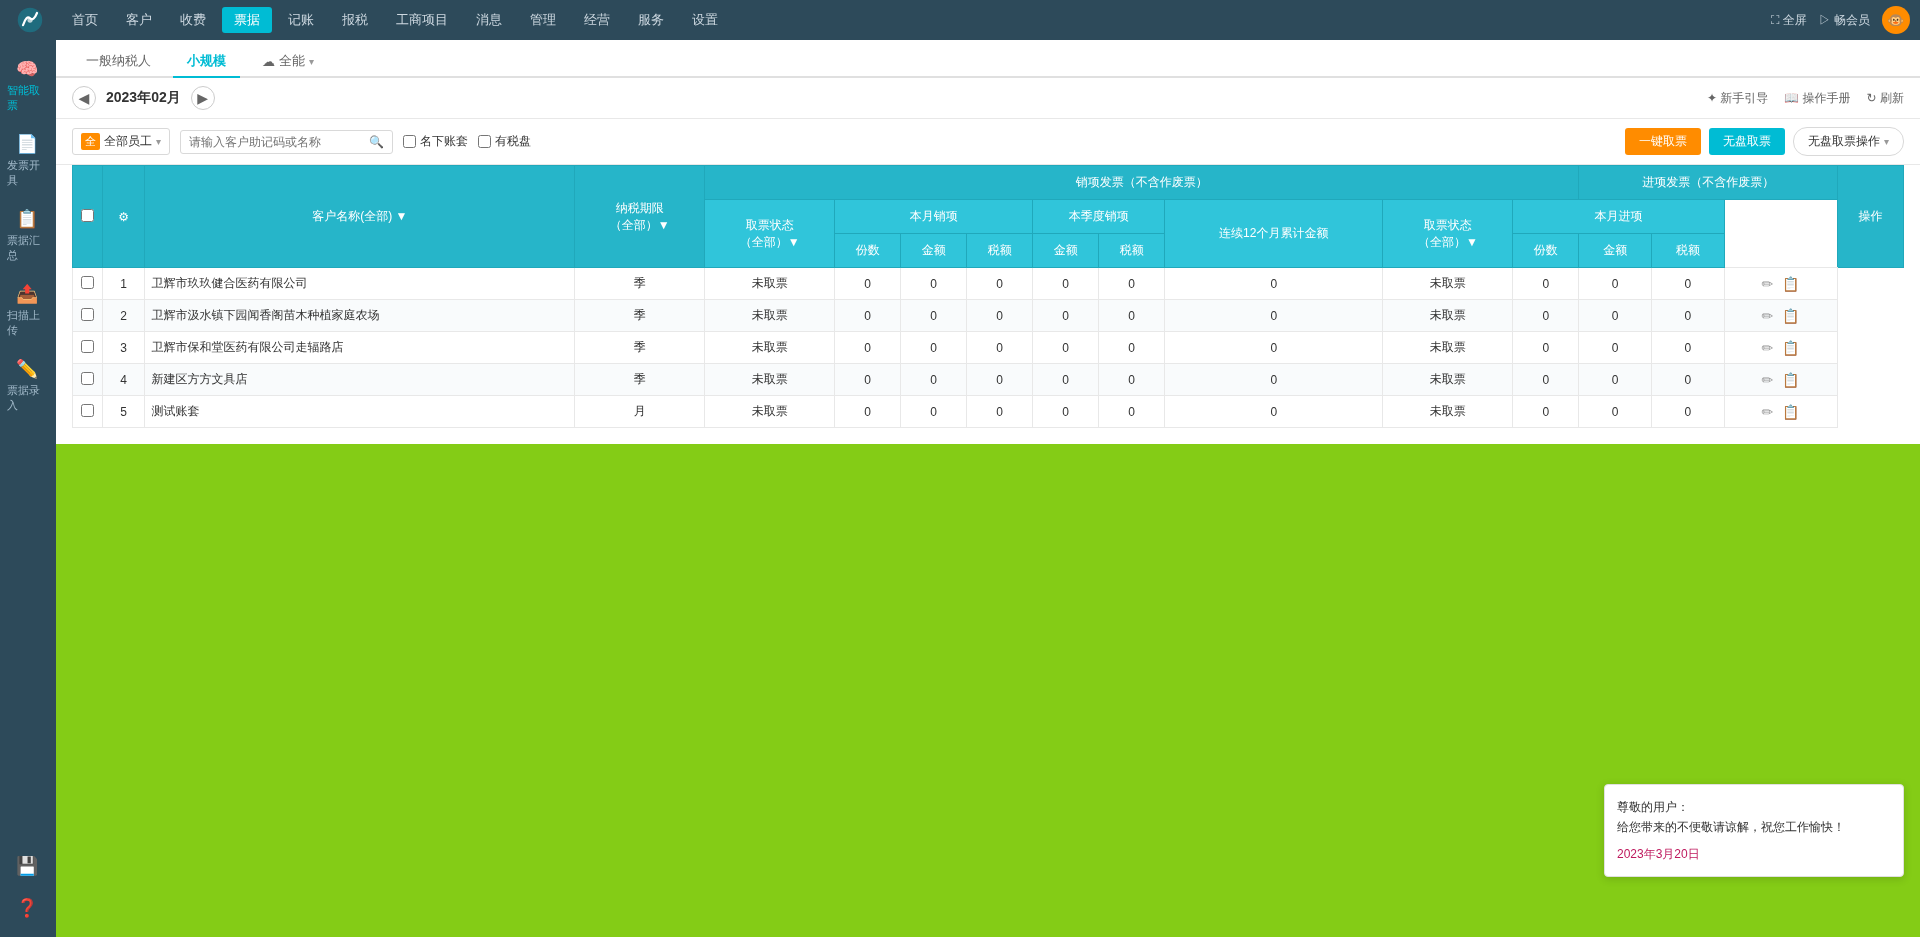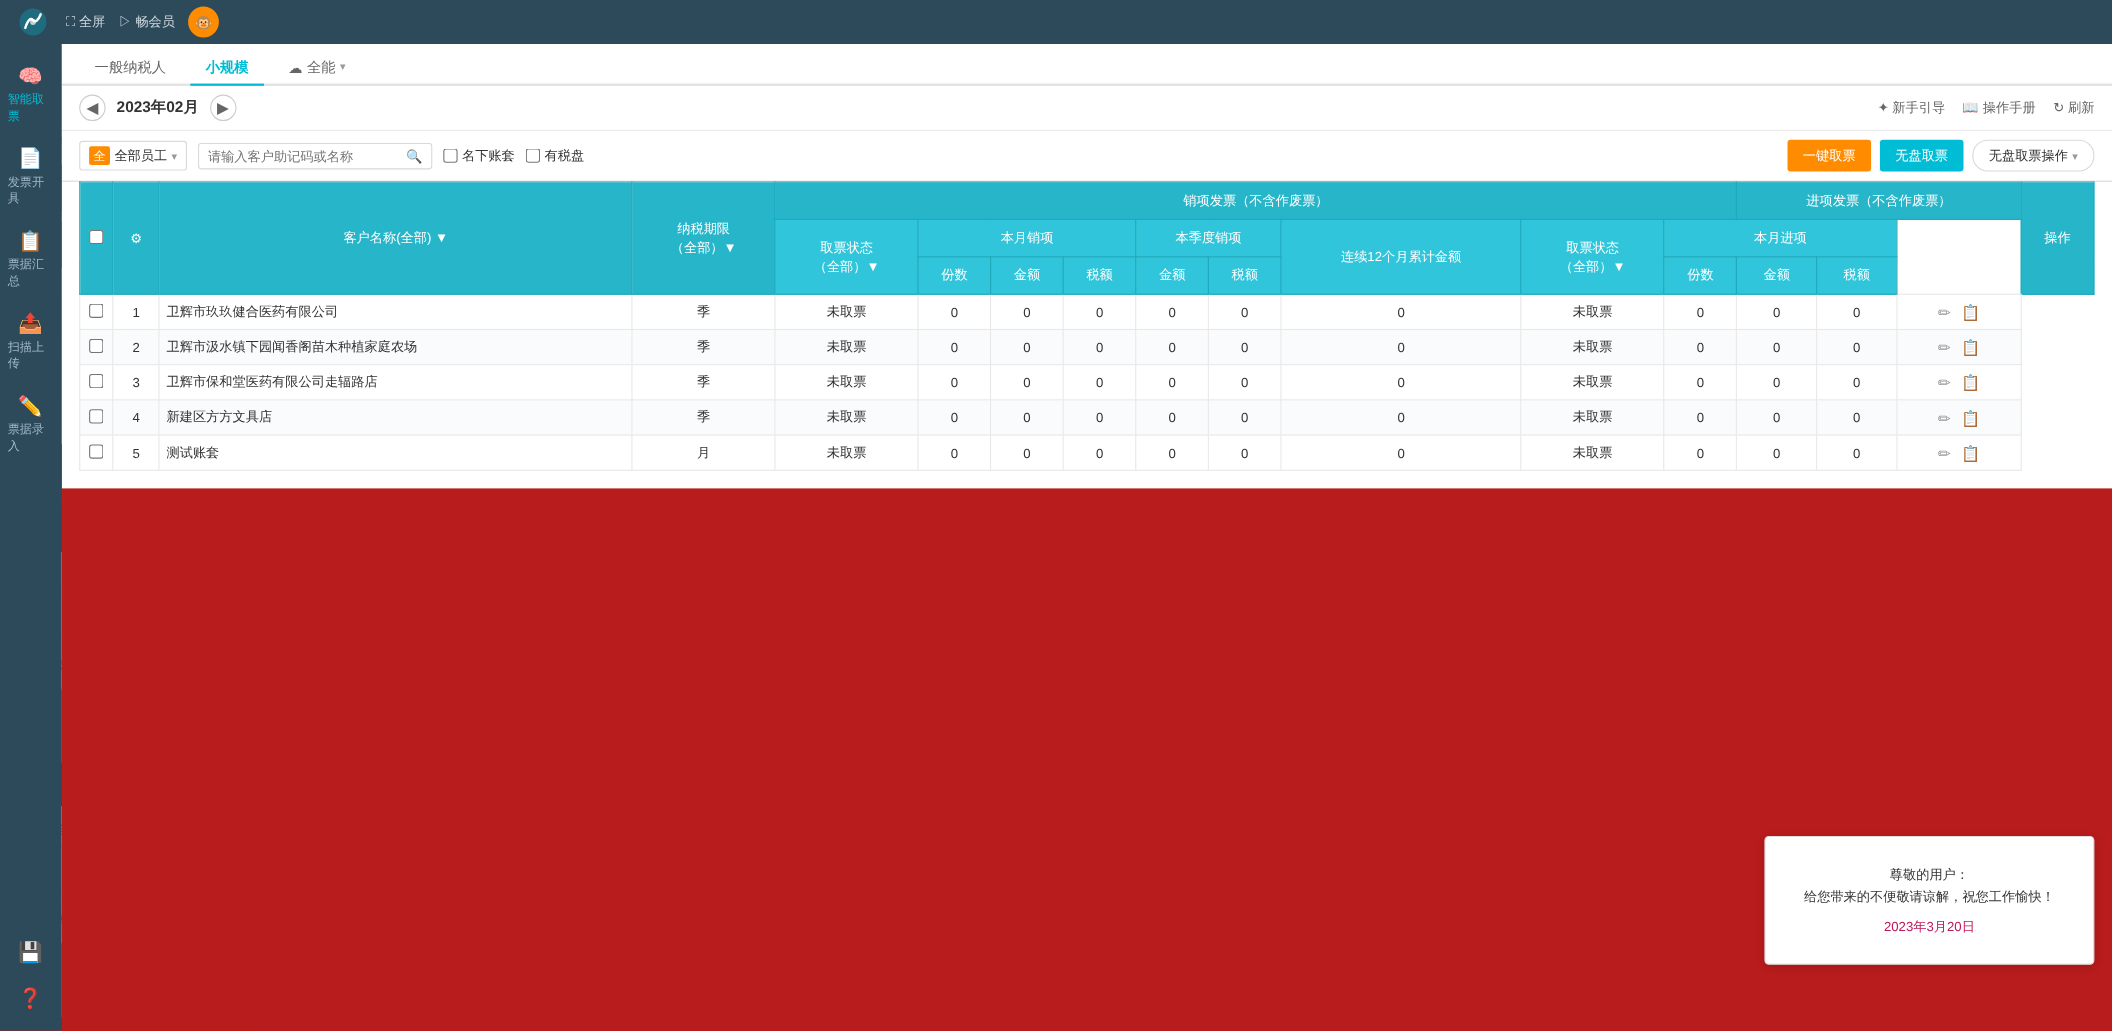--- a/index.html
+++ b/index.html
@@ -90,21 +90,21 @@
       align-items: center;
       gap: 4px;
       padding-bottom: 10px;
     }
     .sidebar-bottom .sidebar-item { margin: 0; }
 
     
     .main-content {
       position: fixed;
       top: 40px; left: 56px; right: 0; bottom: 0;
-      background: #b91c1c;
+      background: #84cc16;
       overflow-y: auto;
     }
 
     
     .tab-bar {
       background: #fff;
       padding: 0 16px;
       display: flex;
       align-items: flex-end;
       border-bottom: 2px solid #e0e0e0;
@@ -187,21 +187,21 @@
     }
     .search-box input {
       border: none; outline: none; font-size: 12px; color: #333;
       width: 160px;
       background: transparent;
     }
     .search-icon { color: #999; cursor: pointer; }
     .checkbox-label {
       display: flex; align-items: center; gap: 4px; cursor: pointer; font-size: 12px; color: #333;
     }
-    .filter-right { margin-left: auto; display: flex; gap: 8px; }
+    .filter-right { margin-left: auto; display: flex; gap: 8px; align-items: center; }
     .btn-primary {
       background: #ff8c00; color: #fff; border: none;
       padding: 5px 14px; border-radius: 3px; cursor: pointer; font-size: 12px;
     }
     .btn-danger {
       background: #00bcd4; color: #fff; border: none;
       padding: 5px 14px; border-radius: 3px; cursor: pointer; font-size: 12px;
     }
     .btn-outline {
       background: #fff; color: #333; border: 1px solid #d9d9d9;
@@ -256,27 +256,26 @@
       background: #e8f8fb;
       padding: 8px 12px;
       font-size: 13px;
       font-weight: bold;
       color: #00bcd4;
       border-bottom: 1px solid #e0e0e0;
       display: flex; justify-content: space-between; align-items: center;
     }
     .notification-close { cursor: pointer; color: #999; font-size: 16px; }
     .notification-body {
-      padding: 24px 12px;
+      padding: 12px 12px;
       font-size: 12px;
       color: #333;
       line-height: 1.7;
       max-height: 180px;
       overflow-y: auto;
-      text-align: center;
     }
     .notification-date { color: #be185d; margin-top: 6px; }
 
     
     .bottom-bar {
       position: fixed;
       bottom: 0; left: 56px; right: 0;
       height: 30px;
       background: #fff;
       border-top: 1px solid #e0e0e0;
@@ -292,20 +291,34 @@
 </head>
 <body>
 
 <div class="top-nav">
   <div class="logo">
     <svg viewBox="0 0 32 32" fill="none">
       <circle cx="16" cy="16" r="14" fill="#00bcd4" opacity="0.3"></circle>
       <path d="M8 22 Q12 10 16 14 Q20 18 24 8" stroke="#fff" stroke-width="2.5" fill="none" stroke-linecap="round"></path>
       <circle cx="16" cy="16" r="3" fill="#fff" opacity="0.7"></circle>
     </svg>
+  </div>
+  <div class="nav-items">
+    <span class="nav-item">首页</span>
+    <span class="nav-item">客户</span>
+    <span class="nav-item">收费</span>
+    <span class="nav-item active">票据</span>
+    <span class="nav-item">记账</span>
+    <span class="nav-item">报税</span>
+    <span class="nav-item">工商项目</span>
+    <span class="nav-item">消息</span>
+    <span class="nav-item">管理</span>
+    <span class="nav-item">经营</span>
+    <span class="nav-item">服务</span>
+    <span class="nav-item">设置</span>
   </div>
   <div class="right-items">
     <span>⛶ <span>全屏</span></span>
     <span>▷ <span>畅会员</span></span>
     <div class="avatar">🐵</div>
   </div>
 </div>
 
 <div class="sidebar">
   <div class="sidebar-item active">

